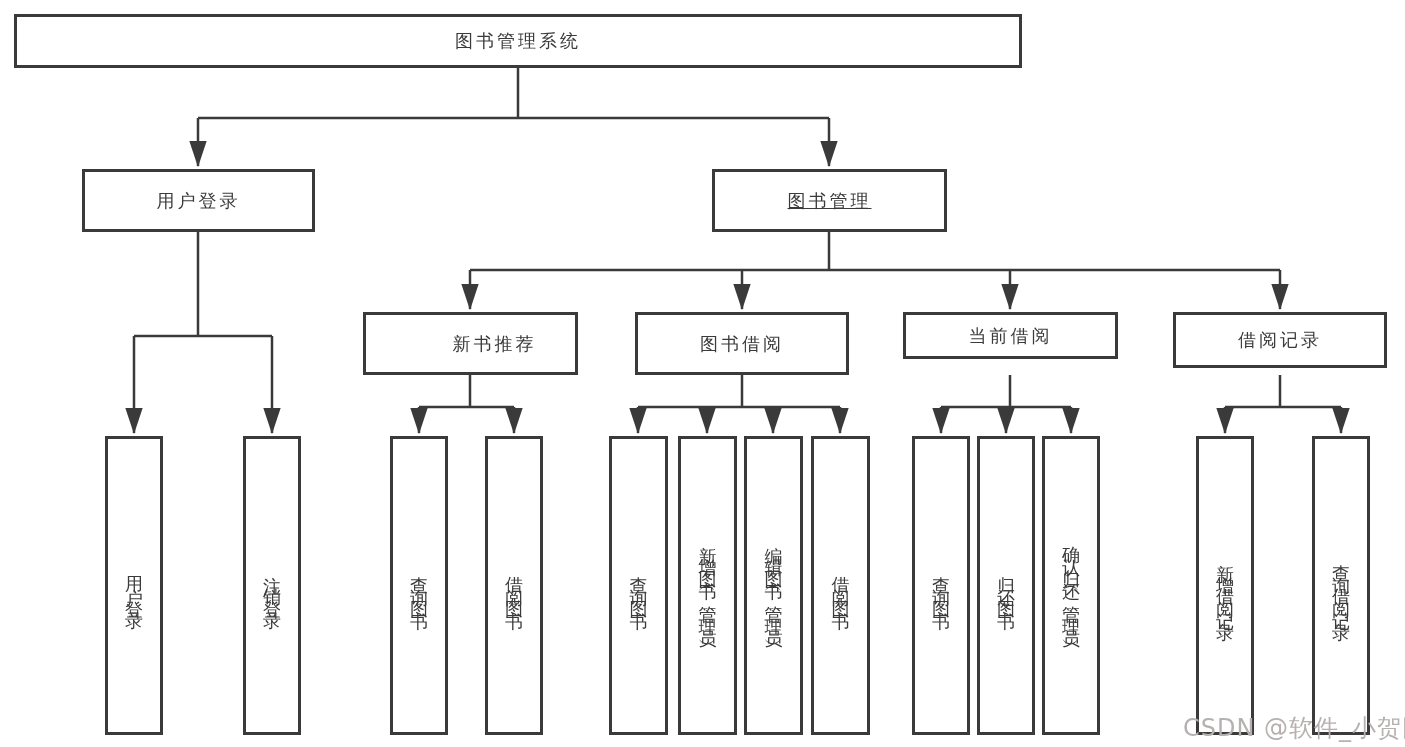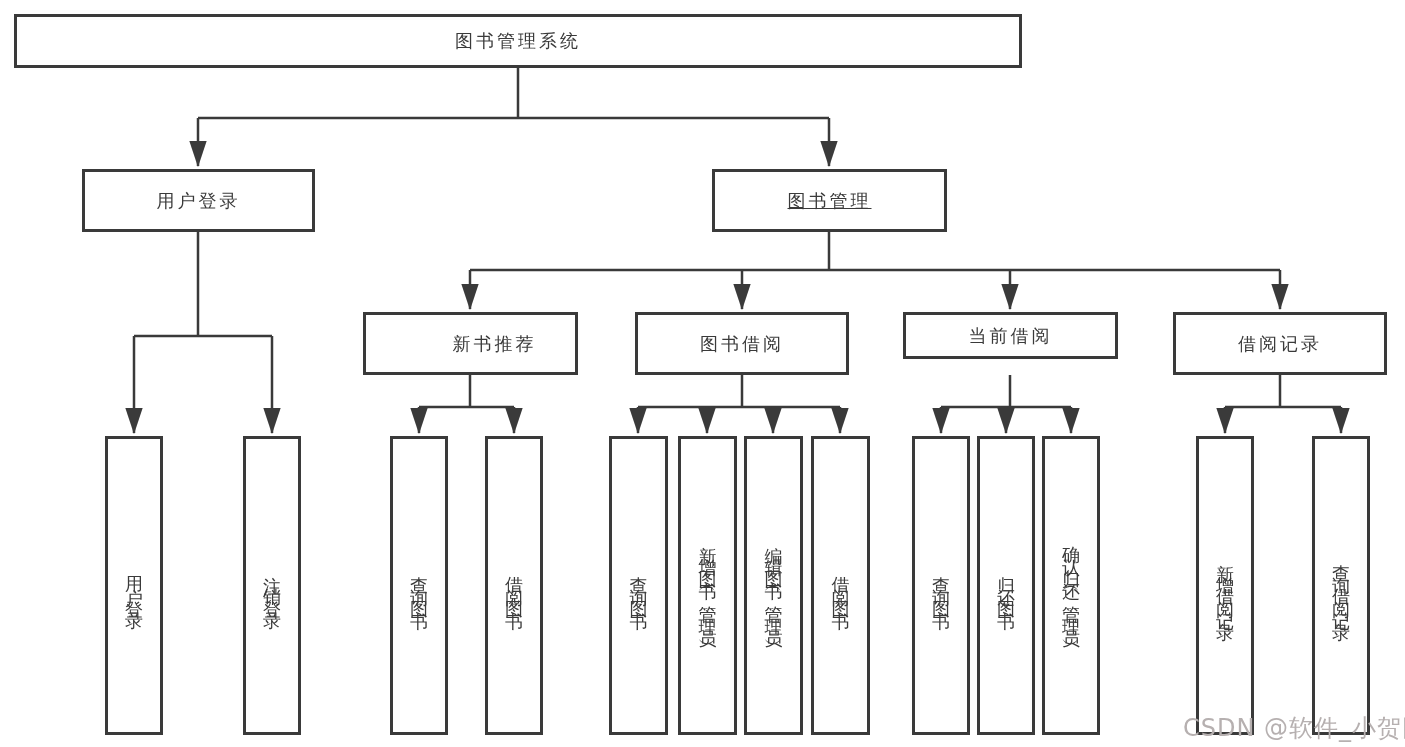--- a/index.html
+++ b/index.html
@@ -111,21 +111,21 @@
   </svg>
 
   <div class="box" style="left:14px;top:14px;width:1008px;height:54px;">图书管理系统</div>
 
   <div class="box" style="left:82px;top:169px;width:233px;height:63px;">用户登录</div>
   <div class="box" style="left:712px;top:169px;width:235px;height:63px;text-decoration:underline;">图书管理</div>
 
   <div class="box" style="left:363px;top:312px;width:215px;height:63px;padding-left:48px;">新书推荐</div>
   <div class="box" style="left:635px;top:312px;width:214px;height:63px;">图书借阅</div>
   <div class="box" style="left:903px;top:312px;width:215px;height:47px;">当前借阅</div>
-  <div class="box" style="left:1173px;top:312px;width:214px;height:63px;">借阅记录</div>
+  <div class="box" style="left:1173px;top:312px;width:214px;height:56px;">借阅记录</div>
 
   <div class="leaf" style="left:105px;top:436px;width:58px;height:299px;">
     <span class="vtext">用户登录</span>
   </div>
   <div class="leaf" style="left:243px;top:436px;width:58px;height:299px;">
     <span class="vtext">注销登录</span>
   </div>
 
   <div class="leaf" style="left:390px;top:436px;width:58px;height:299px;">
     <span class="vtext">查询图书</span>

